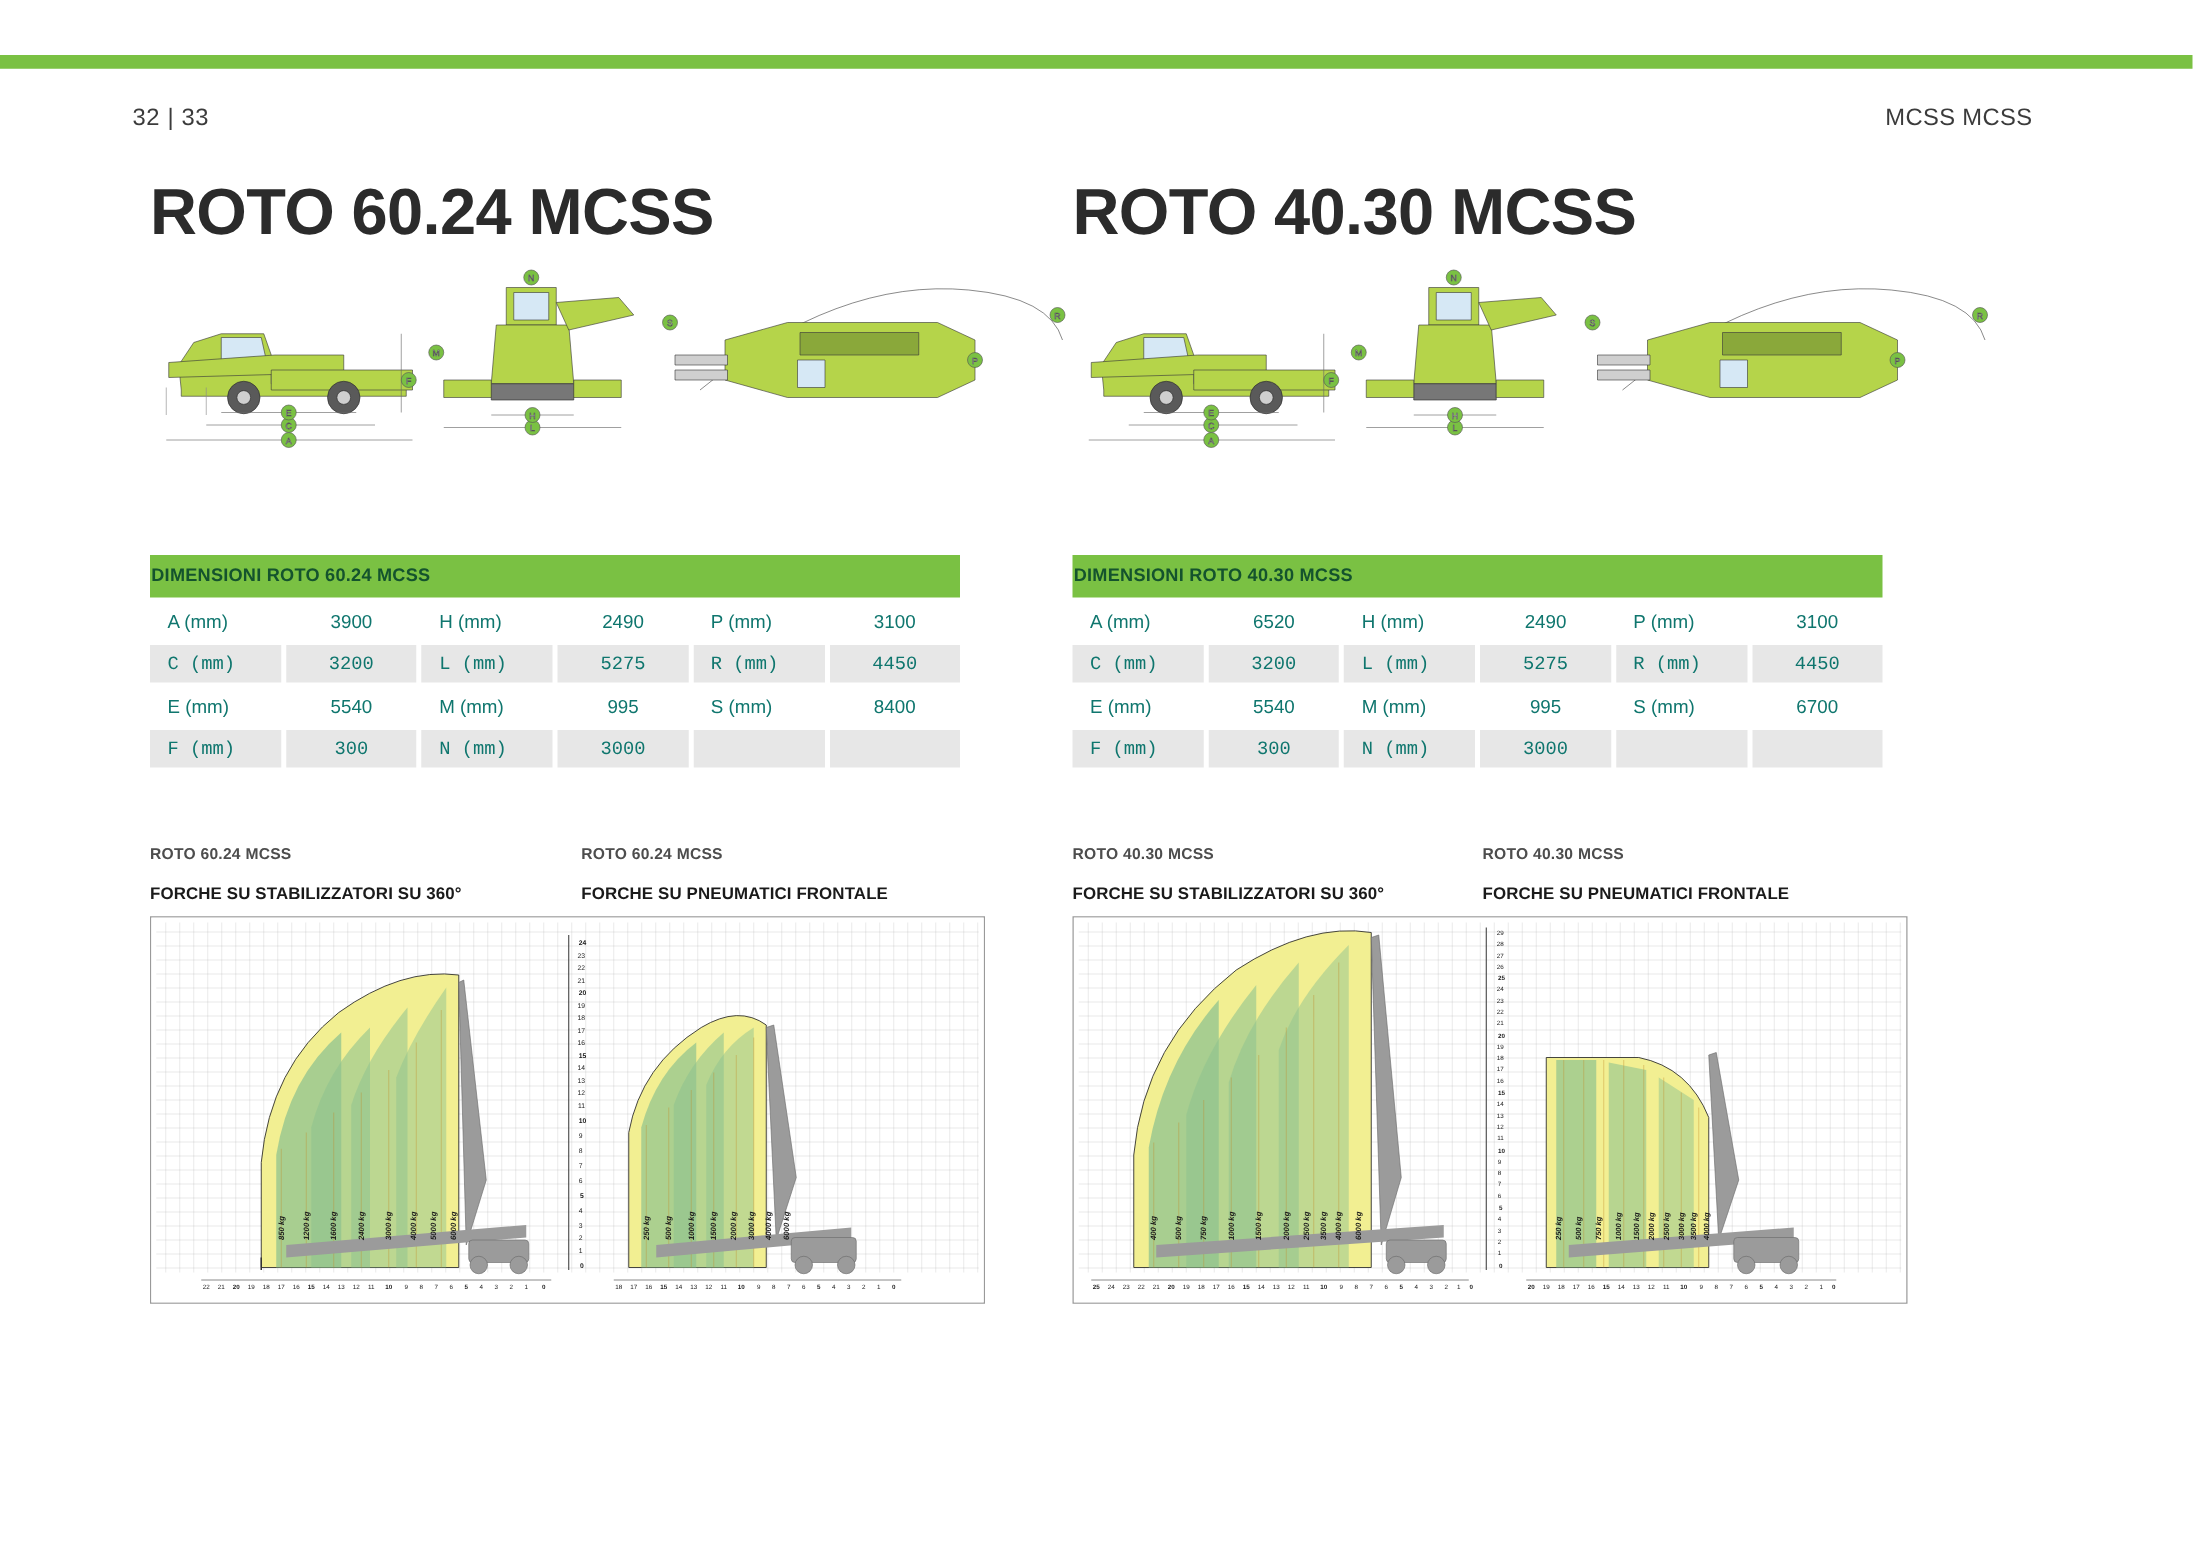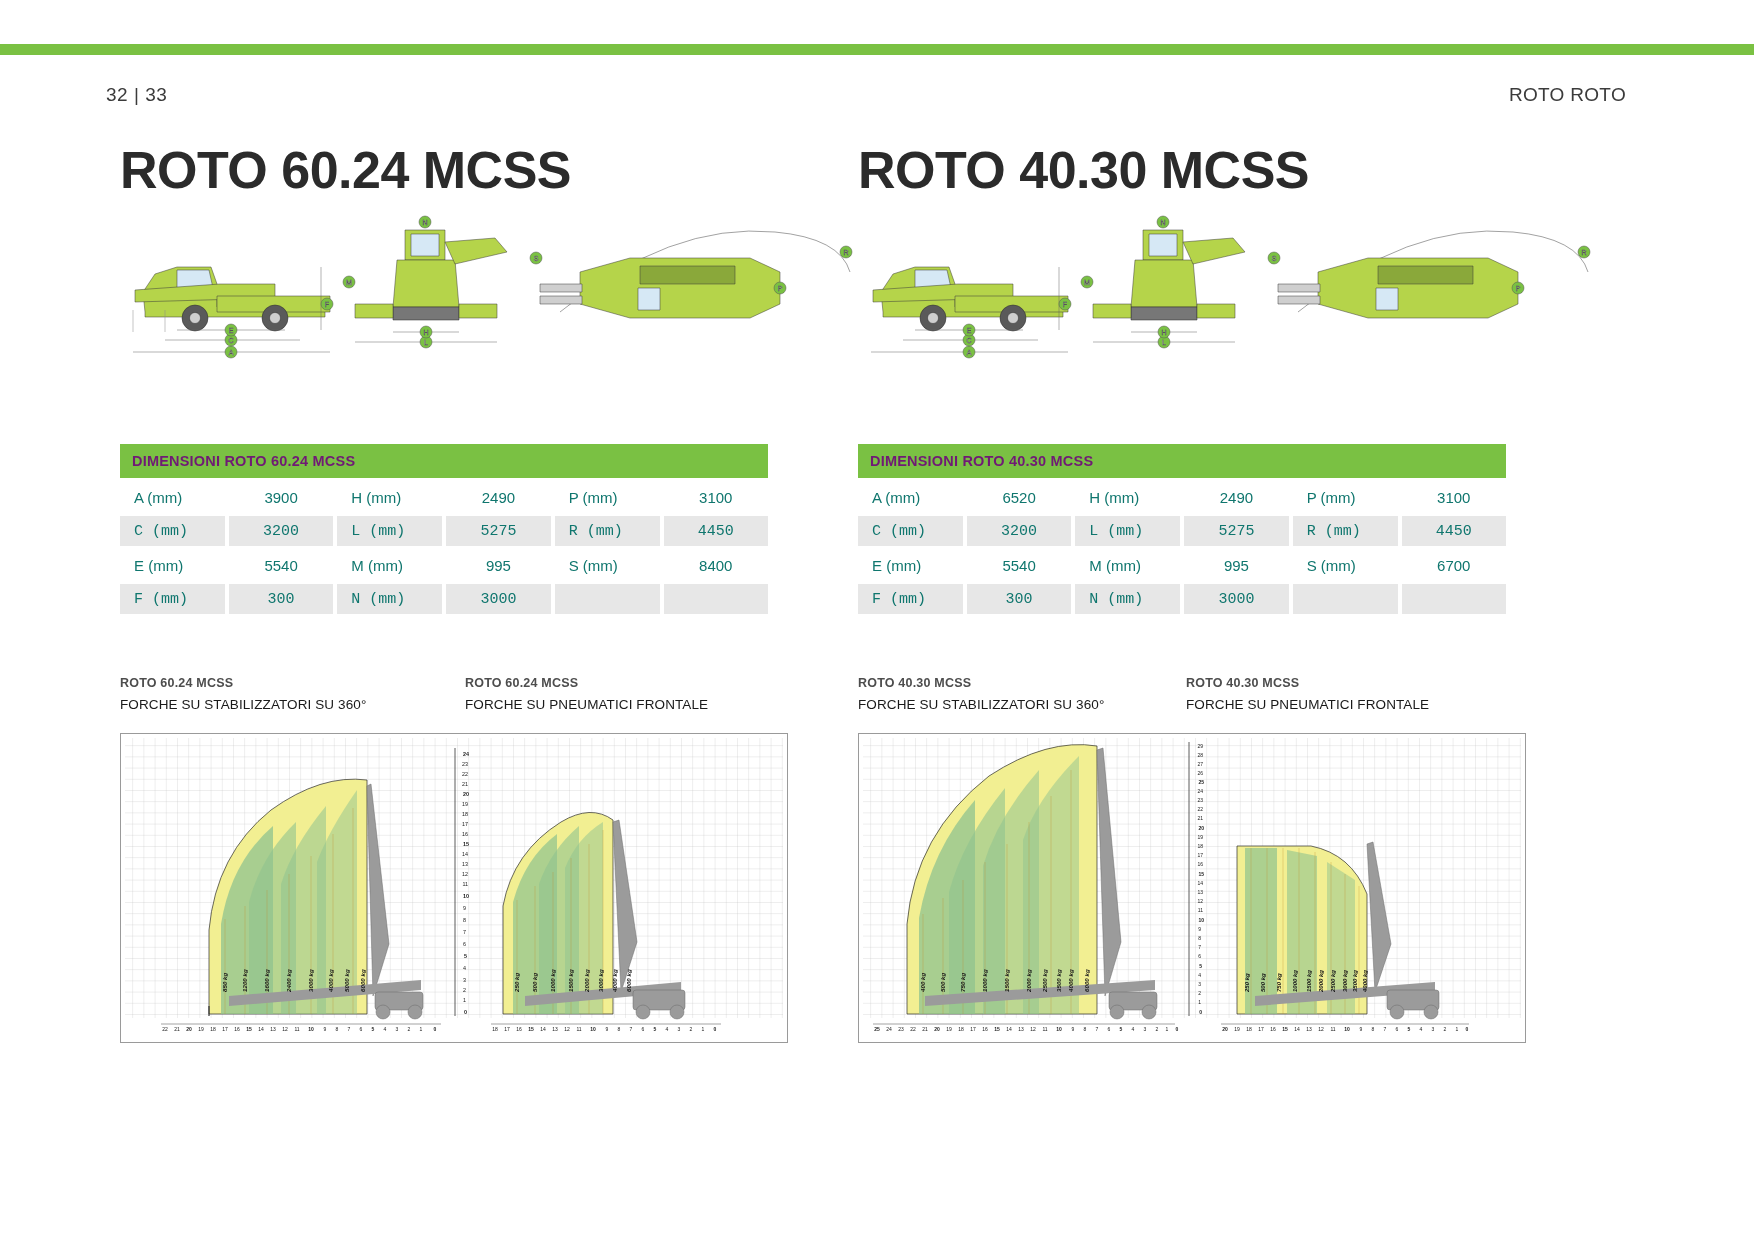--- a/index.html
+++ b/index.html
@@ -35,49 +35,49 @@
     color:#2b2b2b; white-space:nowrap;
   }
 
   
   .draw-area{ position:absolute; top:212px; left:0; width:760px; height:190px; }
   .draw-svg{ display:block; }
 
   
   .dim-table{ position:absolute; top:444px; left:0; width:648px; }
   .dim-head{
-    background:#7ac143; color:#701a75;
+    background:#7ac143; color:#14532d;
     font-size:14.5px; font-weight:bold; letter-spacing:.2px;
-    padding:9px 12px;
+    padding:9px 1px;
   }
   .dim-rows{ margin-top:4px; }
   .dim-row{ display:flex; gap:4px; margin-bottom:4px; }
   .dim-cell{
     height:30px; display:flex; align-items:center;
     font-size:15px; color:#0f766e;
   }
   .cell-key{ width:108px; padding-left:14px; justify-content:flex-start; }
   .cell-val{ width:108px; justify-content:center; }
   .dim-row.shaded .dim-cell{ background:#e7e7e7;font-family:Liberation Mono, monospace; }
 
   
   .cap-block{ position:absolute; }
   .cap-model{ font-size:12.5px; font-weight:bold; color:#4d4d4d; letter-spacing:.2px; }
-  .cap-desc{ font-size:13.5px; font-weight:normal; color:#1a1a1a; letter-spacing:.1px; margin-top:7px; }
+  .cap-desc{ font-size:13.5px; font-weight:bold; color:#1a1a1a; letter-spacing:.1px; margin-top:17px; }
 
   
   .chart-box{ position:absolute; border:1px solid #9a9a9a; background:#ffffff; }
   .chart-svg{ display:block; }
 </style>
 </head>
 <body>
 
 <div class="top-bar"></div>
 <div class="page-num">32 | 33</div>
-<div class="doc-tag">ROTO ROTO</div>
+<div class="doc-tag">MCSS MCSS</div>
 
 <div class="page-col col-left">
 
   <div class="model-title">ROTO 60.24 MCSS</div>
 
   <div class="draw-area">
     <svg class="draw-svg" width="760" height="190" viewBox="0 0 760 190">
       <g stroke="#555" stroke-width="0.5" fill="none">
 
         <g transform="translate(5,0)">

